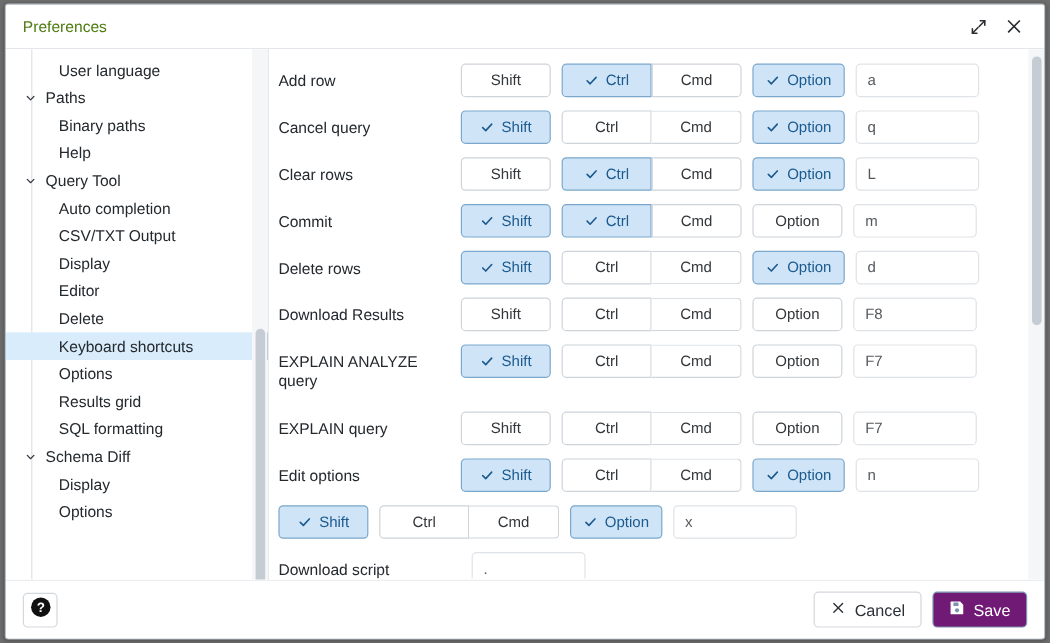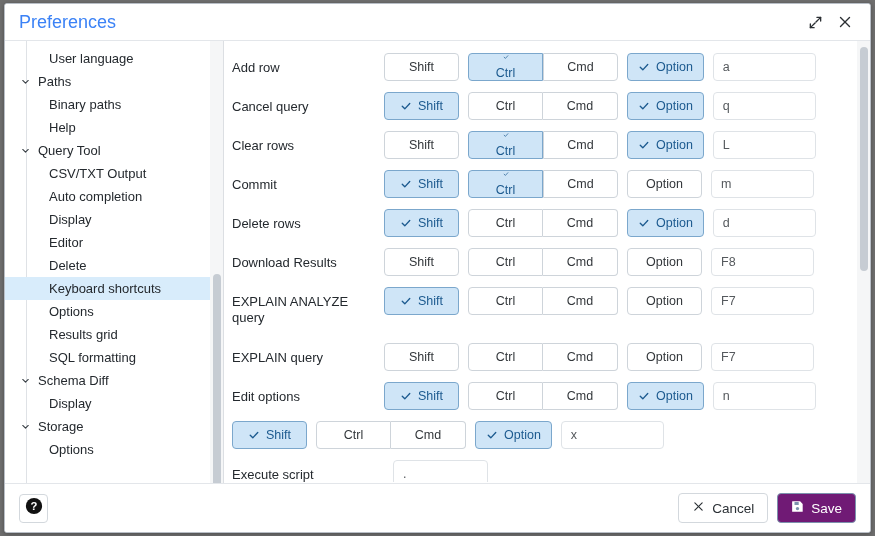--- a/index.html
+++ b/index.html
@@ -27,22 +27,22 @@
   .titlebar {
     height: 37px;
     flex: 0 0 37px;
     background: #fff;
     border-bottom: 1px solid #e3e6ea;
     display: flex;
     align-items: center;
     padding: 0 10px 0 14px;
   }
   .title-text {
-    font-size: 18px;
-    color: #3b82f6;
+    font-size: 13px;
+    color: #4d7c0f;
     flex: 1;
   }
   .title-btn {
     width: 30px; height: 28px;
     display: flex; align-items: center; justify-content: center;
     cursor: pointer;
     color: #2b2f33;
   }
   .title-btn svg { display: block; }
 
@@ -173,21 +173,20 @@
   }
   .key .tick { display: none; }
   .key.on .tick { display: block; color: #1c5a8f; }
 
   .group {
     display: flex;
   }
   .group .key {
     border-radius: 0;
     border-left-width: 0;
-    flex-direction: column;
   }
   .group .key:first-child {
     border-radius: 4px 0 0 4px;
     border-left-width: 1px;
   }
   .group .key:last-child {
     border-radius: 0 4px 4px 0;
   }
   .group .key.on { border-left-width: 1px; }
   .group .key.on + .key { border-left-width: 1px; }
@@ -297,24 +296,24 @@
           </div>
           <div class="node lvl1">
             <span class="chev">
               <svg width="11" height="11" viewBox="0 0 16 16" fill="none" stroke="currentColor" stroke-width="1.6" stroke-linecap="round" stroke-linejoin="round">
                 <path d="M4 6.5L8 10.5L12 6.5"></path>
               </svg>
             </span>
             <span class="label">Query Tool</span>
           </div>
           <div class="node lvl2">
+            <span class="label">Auto completion</span>
+          </div>
+          <div class="node lvl2">
             <span class="label">CSV/TXT Output</span>
-          </div>
-          <div class="node lvl2">
-            <span class="label">Auto completion</span>
           </div>
           <div class="node lvl2">
             <span class="label">Display</span>
           </div>
           <div class="node lvl2">
             <span class="label">Editor</span>
           </div>
           <div class="node lvl2">
             <span class="label">Delete</span>
           </div>
@@ -334,28 +333,20 @@
             <span class="chev">
               <svg width="11" height="11" viewBox="0 0 16 16" fill="none" stroke="currentColor" stroke-width="1.6" stroke-linecap="round" stroke-linejoin="round">
                 <path d="M4 6.5L8 10.5L12 6.5"></path>
               </svg>
             </span>
             <span class="label">Schema Diff</span>
           </div>
           <div class="node lvl2">
             <span class="label">Display</span>
           </div>
-          <div class="node lvl1">
-            <span class="chev">
-              <svg width="11" height="11" viewBox="0 0 16 16" fill="none" stroke="currentColor" stroke-width="1.6" stroke-linecap="round" stroke-linejoin="round">
-                <path d="M4 6.5L8 10.5L12 6.5"></path>
-              </svg>
-            </span>
-            <span class="label">Storage</span>
-          </div>
           <div class="node lvl2">
             <span class="label">Options</span>
           </div>
         </div>
       <div class="sb-track" style="right:0;">
         <div class="sb-thumb" style="top:233px; height:212px;"></div>
       </div>
     </div>
 
     <div class="content">
@@ -598,21 +589,21 @@
               <div class="key on">
                 <svg class="tick" width="12" height="12" viewBox="0 0 16 16" fill="none" stroke="currentColor" stroke-width="1.8" stroke-linecap="round" stroke-linejoin="round">
                   <path d="M3 8.4l3.4 3.4L13 4.6"></path>
                 </svg>
                 <span>Option</span>
               </div>
               <input type="text" class="keyinput" value="x" style="">
             </div>
           </div>
           <div class="row clipped">
-            <div class="rlabel">Execute script</div>
+            <div class="rlabel">Download script</div>
             <div class="ctrls">
               <input type="text" class="keyinput" value="." style="width: 95px; margin-left: 9px;">
             </div>
           </div>
         </div>
       <div class="sb-track" style="right:0;">
         <div class="sb-thumb" style="top:6px; height:224px;"></div>
       </div>
     </div>
 

